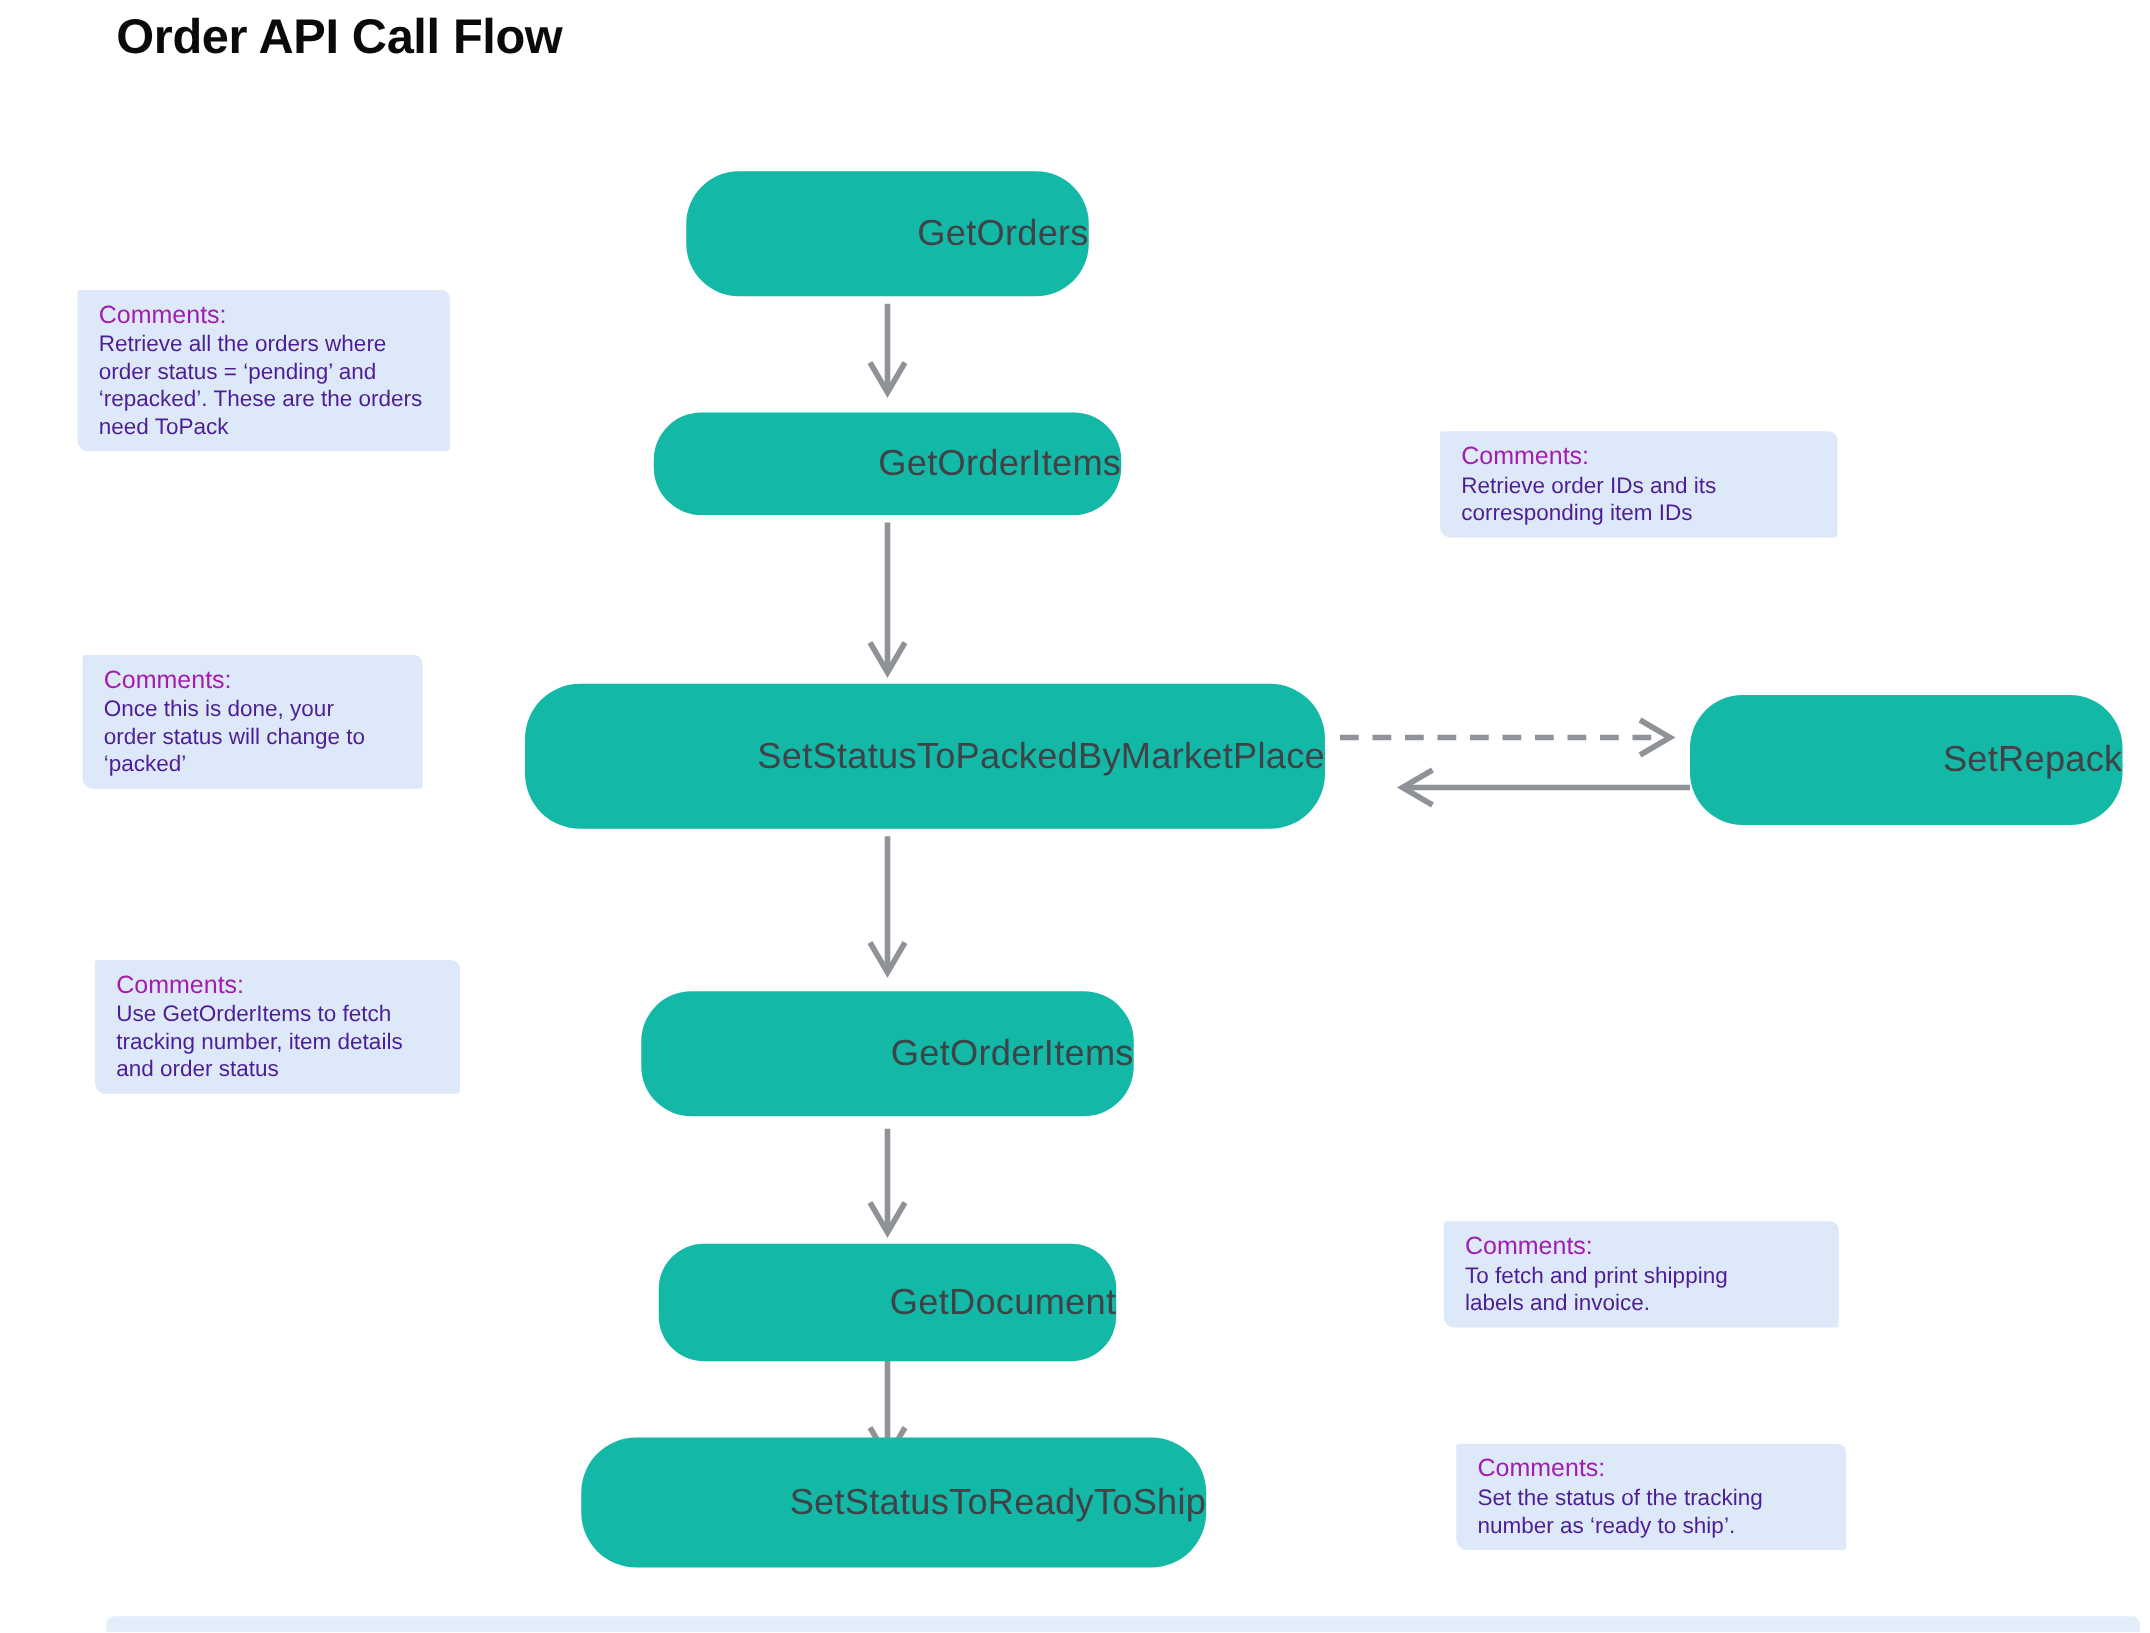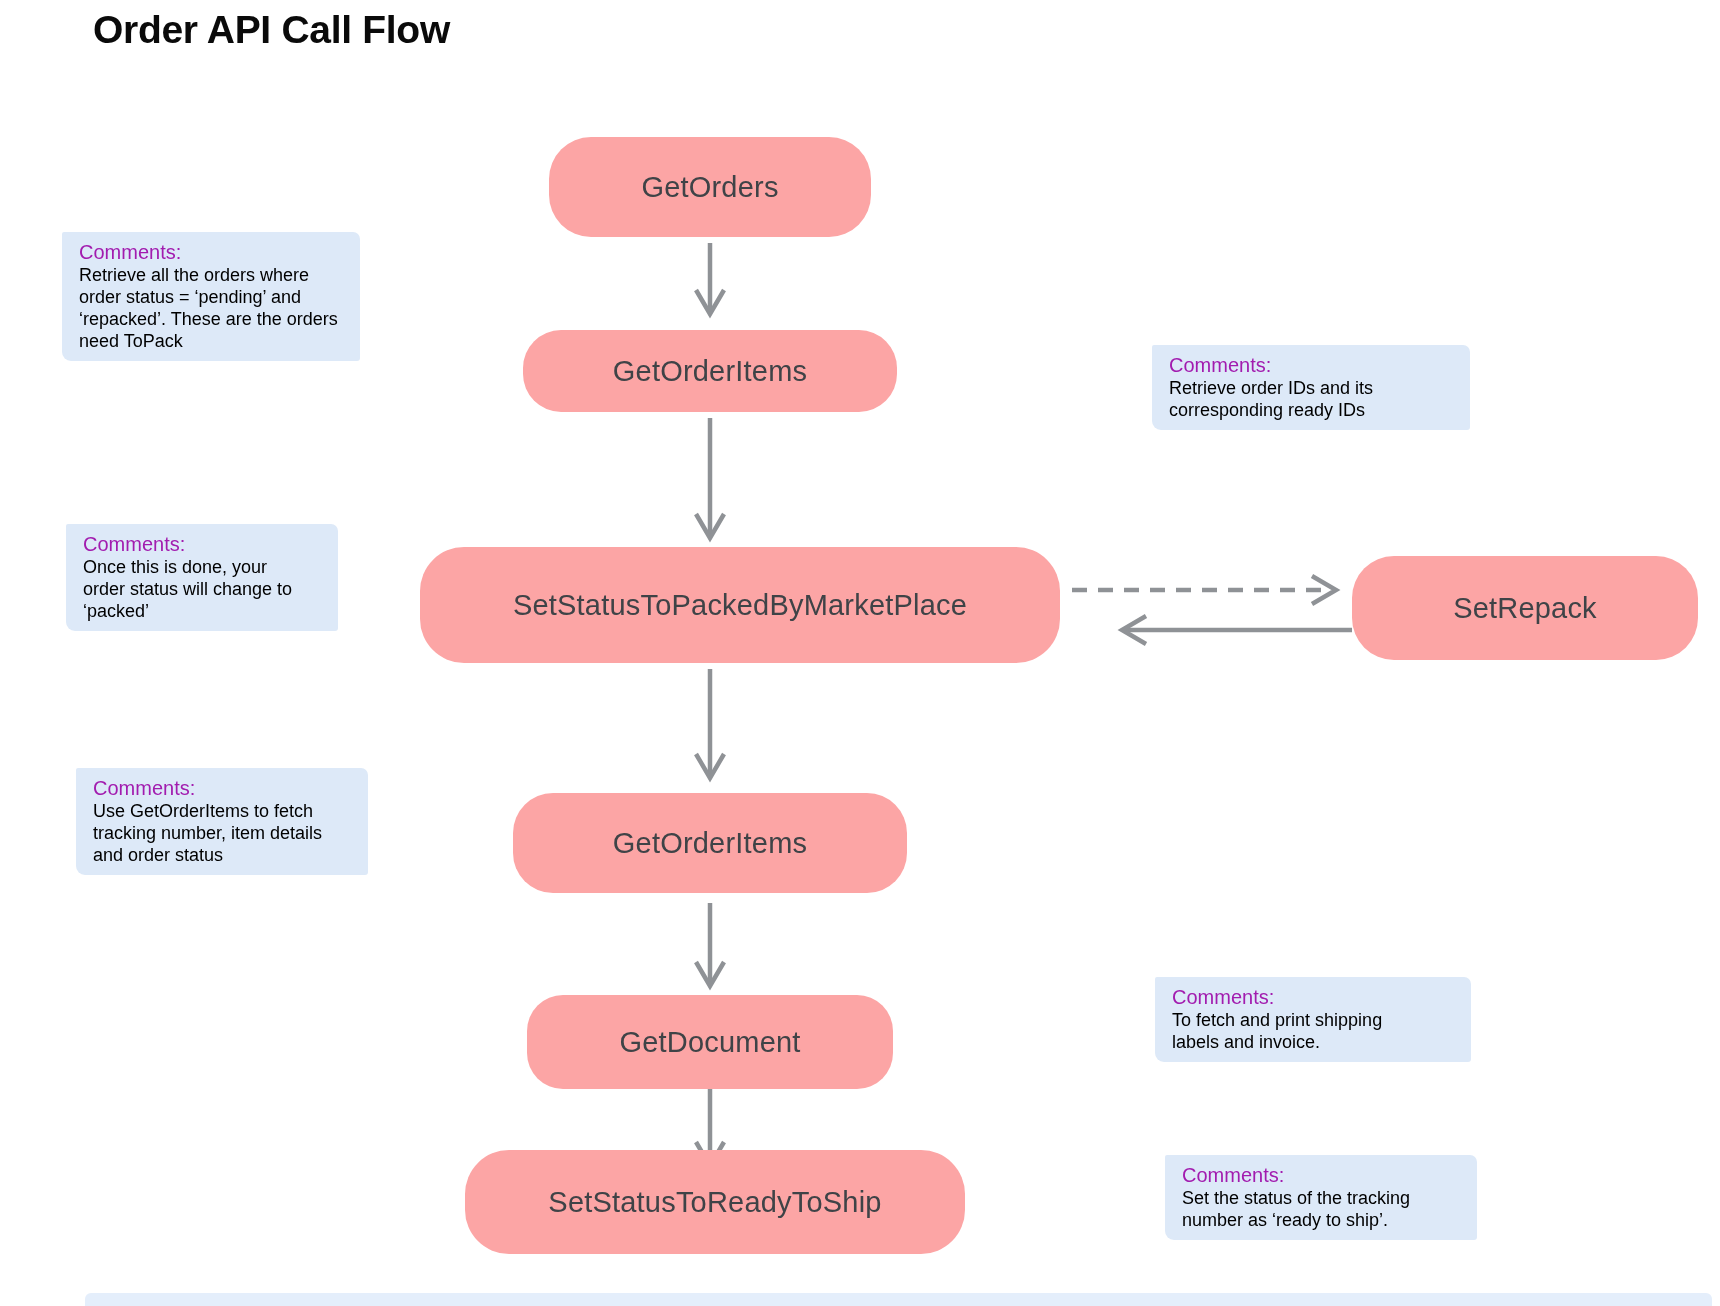--- a/index.html
+++ b/index.html
@@ -15,25 +15,25 @@
   .title{
     position:absolute;
     left:93px; top:8px;
     font-size:39px;
     font-weight:600;
     color:#0a0a0a;
     letter-spacing:-0.3px;
   }
   .node{
     position:absolute;
-    background:#fca5a5;
+    background:#14b8a6;
     color:#3f4347;
     display:flex;
     align-items:center;
-    justify-content:center;
+    justify-content:flex-end;
     font-size:29px;
     letter-spacing:0.2px;
     text-align:center;
   }
   #n-get-orders        {left:549px;  top:137px;  width:322px; height:100px; border-radius:42px;}
   #n-get-order-items-1 {left:523px;  top:330px;  width:374px; height:82px;  border-radius:38px;}
   #n-set-status-packed {left:420px;  top:547px;  width:640px; height:116px; border-radius:44px;}
   #n-set-repack        {left:1352px; top:556px;  width:346px; height:104px; border-radius:42px;}
   #n-get-order-items-2 {left:513px;  top:793px;  width:394px; height:100px; border-radius:40px;}
   #n-get-document      {left:527px;  top:995px;  width:366px; height:94px;  border-radius:36px;}
@@ -47,21 +47,21 @@
     box-sizing:border-box;
   }
   .comment .ch{
     font-size:20px;
     line-height:24px;
     color:#a21caf;
   }
   .comment .cb{
     font-size:18px;
     line-height:22px;
-    color:#000000;
+    color:#4c1d95;
     white-space:pre-line;
   }
   #c-left-1 {left:62px;   top:232px;  width:298px;}
   #c-left-2 {left:66px;   top:524px;  width:272px;}
   #c-left-3 {left:76px;   top:768px;  width:292px;}
   #c-right-1{left:1152px; top:345px;  width:318px;}
   #c-right-2{left:1155px; top:977px;  width:316px;}
   #c-right-3{left:1165px; top:1155px; width:312px;}
 
   #arrow-layer{
@@ -161,21 +161,21 @@
   </div>
   <div class="comment" id="c-left-3">
     <div class="ch">Comments:</div>
     <div class="cb">Use GetOrderItems to fetch
 tracking number, item details
 and order status</div>
   </div>
   <div class="comment" id="c-right-1">
     <div class="ch">Comments:</div>
     <div class="cb">Retrieve order IDs and its
-corresponding ready IDs</div>
+corresponding item IDs</div>
   </div>
   <div class="comment" id="c-right-2">
     <div class="ch">Comments:</div>
     <div class="cb">To fetch and print shipping
 labels and invoice.</div>
   </div>
   <div class="comment" id="c-right-3">
     <div class="ch">Comments:</div>
     <div class="cb">Set the status of the tracking
 number as ‘ready to ship’.</div>

